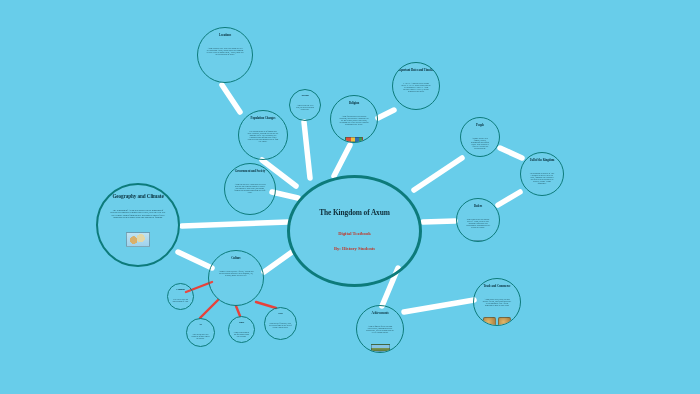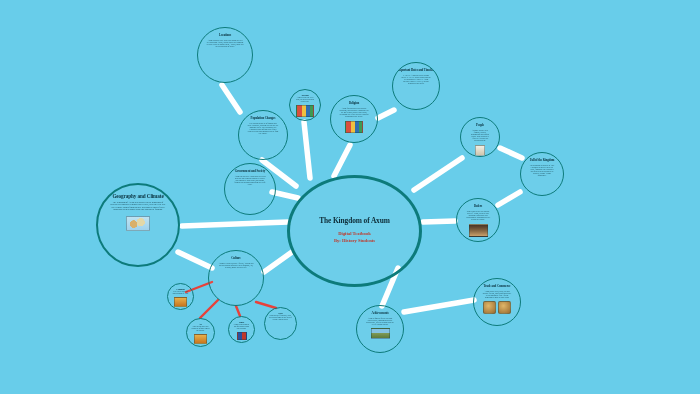--- a/index.html
+++ b/index.html
@@ -16,20 +16,21 @@
     position:absolute;
     border-radius:50%;
     border:1.6px solid #0d7b7b;
     background:rgba(255,255,255,0.04);
     box-sizing:border-box;
     display:flex;flex-direction:column;
     align-items:center;justify-content:flex-start;
     text-align:center;
     overflow:hidden;
     color:#123a4a;
+    gap:8px;
   }
   .node .title{
     font-weight:bold;
     color:#0a3340;
     line-height:1.05;
     letter-spacing:-0.1px;
   }
   .node .body{
     color:#1b4a59;
     line-height:1.12;

